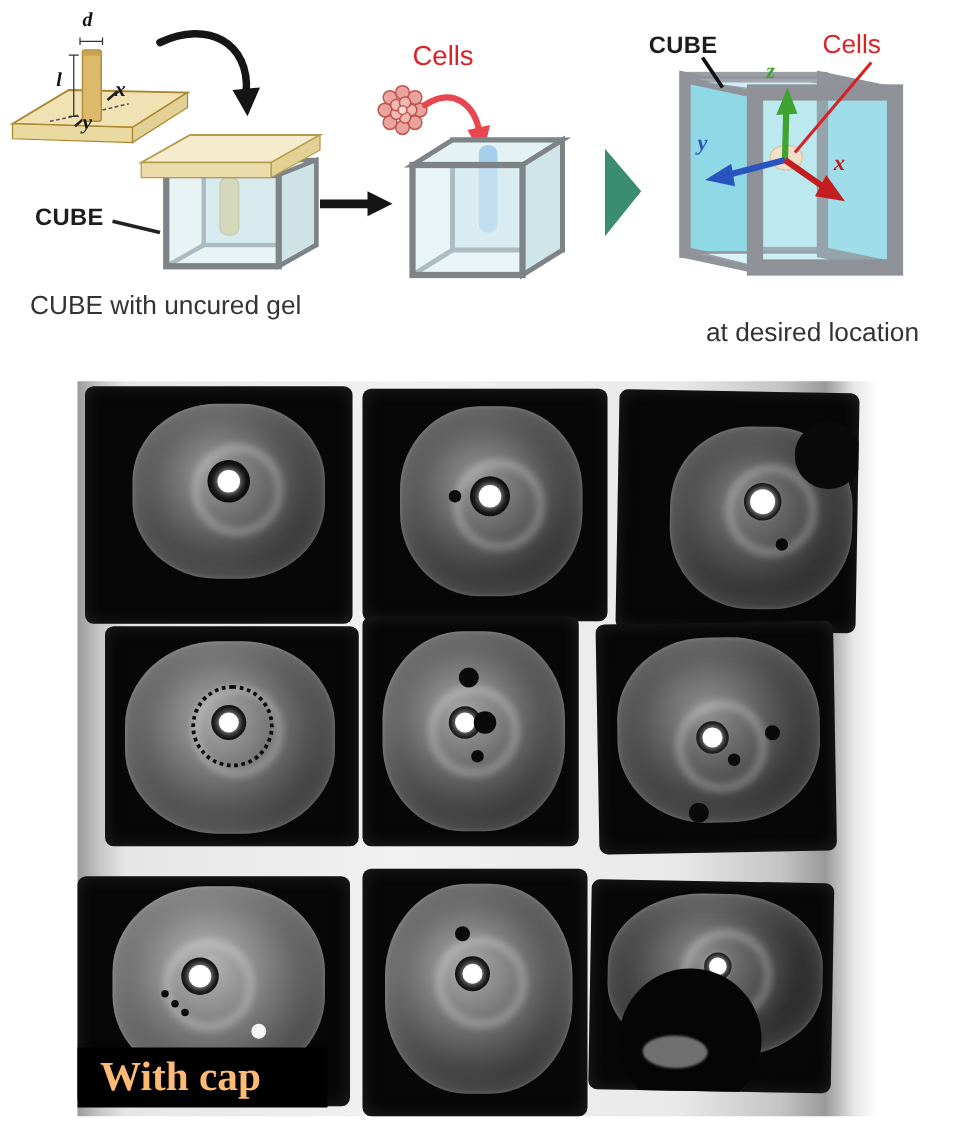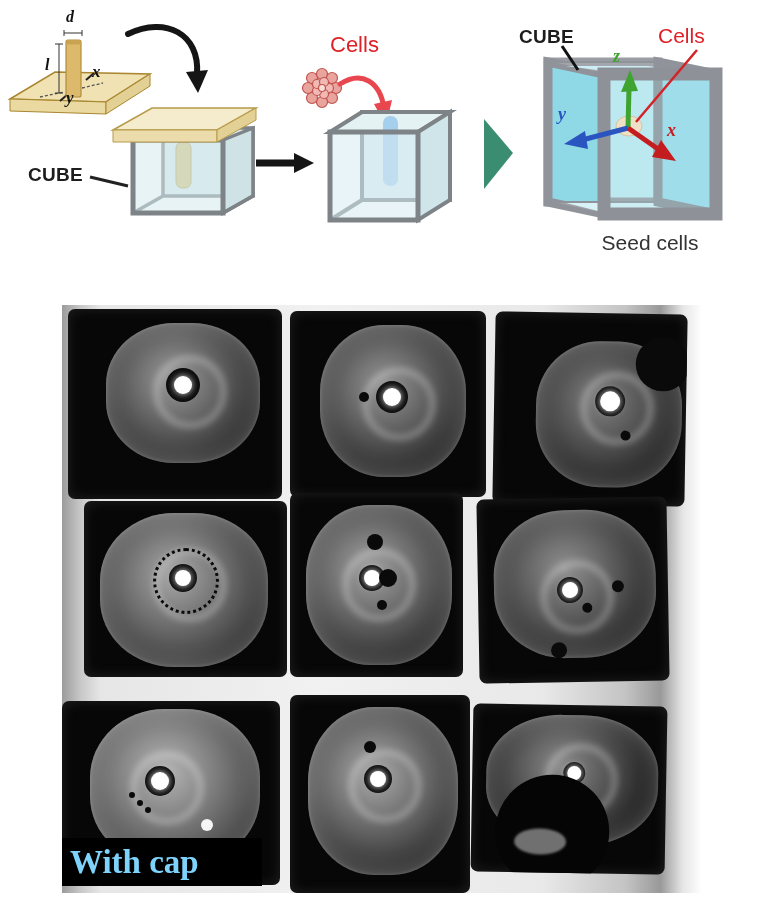--- a/index.html
+++ b/index.html
@@ -28,22 +28,22 @@
         filter:blur(3px);}
   .ring{position:absolute;border-radius:50%;background:#0b0b0b;}
   .core{position:absolute;border-radius:50%;background:#ffffff;
         box-shadow:0 0 7px rgba(255,255,255,.9);}
   .fdot{position:absolute;border-radius:50%;}
   .dotring{position:absolute;border-radius:50%;border:3px dotted #0a0a0a;}
   .bigblob{position:absolute;border-radius:50%;background:#050505;}
   .bigblob-hole{position:absolute;border-radius:50%;background:#707070;filter:blur(1px);}
   .withcap{position:absolute;left:0;top:533px;width:200px;height:48px;background:#000;
            z-index:5;}
-  .withcap span{display:block;padding-left:8px;line-height:48px;
-    font-family:"Liberation Serif",serif;font-weight:bold;font-size:33px;color:#7dd3fc;}
+  .withcap span{display:block;padding-left:18px;line-height:48px;
+    font-family:"Liberation Serif",serif;font-weight:bold;font-size:33px;color:#fdba74;}
 </style>
 </head>
 <body>
 
 <div class="stage">
 
   <div class="schematic">
     <svg width="768" height="302" viewBox="0 0 768 302">
 
       <g>
@@ -140,29 +140,30 @@
         <path d="M562,46 L578,70" stroke="#111" stroke-width="3"></path>
         <path d="M697,50 L636,122" stroke="#d42328" stroke-width="2.5"></path>
       </g>
     </svg>
 
     <div class="lbl dim" style="left:66px;top:8px;font-size:16px;">d</div>
     <div class="lbl dim" style="left:45px;top:56px;font-size:16px;">l</div>
     <div class="lbl dim" style="left:92px;top:62px;">x</div>
     <div class="lbl dim" style="left:66px;top:88px;">y</div>
     <div class="lbl cube-tag" style="left:28px;top:164px;">CUBE</div>
+    <div class="lbl cap" style="left:24px;top:233px;">CUBE with uncured gel</div>
 
     <div class="lbl cells-tag" style="left:330px;top:32px;color:#de2126;">Cells</div>
 
     <div class="lbl cube-tag" style="left:519px;top:26px;">CUBE</div>
     <div class="lbl cells-tag" style="left:658px;top:24px;color:#de2126;font-size:21px;">Cells</div>
     <div class="lbl axis3" style="left:613px;top:46px;color:#3fa32f;">z</div>
     <div class="lbl axis3" style="left:558px;top:104px;color:#2a55c0;">y</div>
     <div class="lbl axis3" style="left:667px;top:120px;color:#c41d20;">x</div>
-    <div class="lbl cap center" style="left:560px;top:231px;width:180px;">Seed cells</div>
+    <div class="lbl cap center" style="left:543px;top:255px;width:214px;">at desired location</div>
   </div>
 
   <div class="micro" id="photo">
     <div class="withcap">
       <span>With cap</span>
     </div>
   <div class="cube" style="left: 6px; top: 4px; width: 214px; height: 190px;">
         <div class="blob" style="left: 38px; top: 14px; width: 154px; height: 140px; background: radial-gradient(circle at 44% 40%, rgb(156, 156, 156) 0%, rgb(63, 63, 63) 62%, rgb(13, 13, 13) 96%);"></div>
         <div class="halo" style="left: 85px; top: 46px; width: 60px; height: 60px;"></div>
         <div class="ring" style="left: 98px; top: 59px; width: 34px; height: 34px;"></div>

